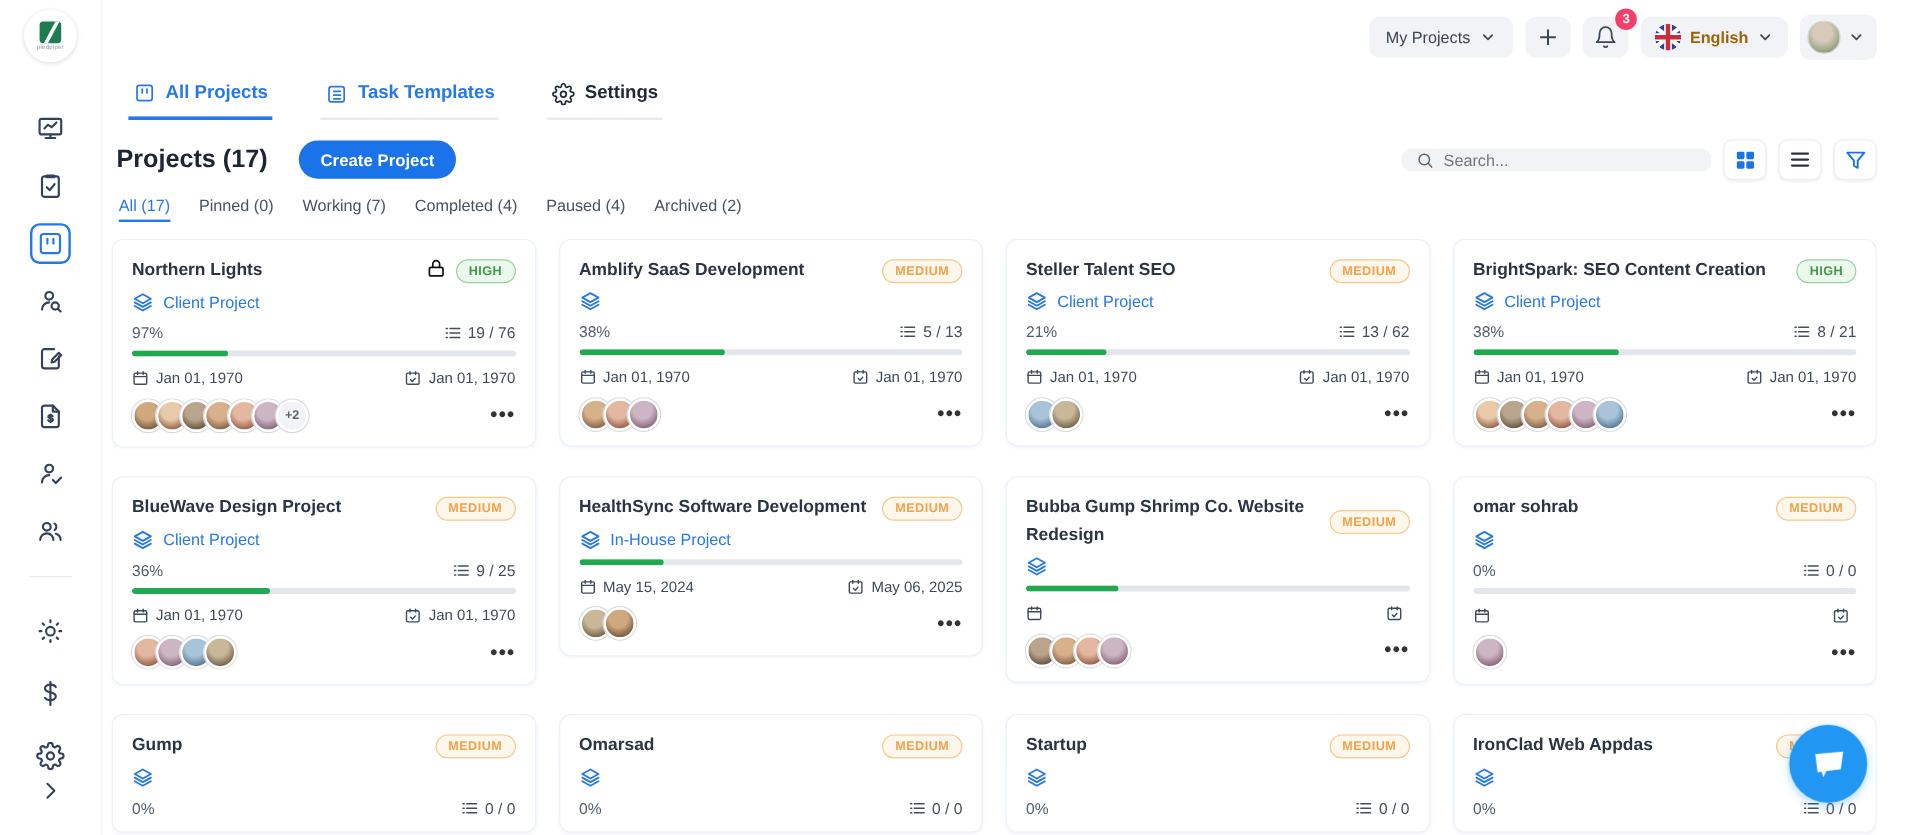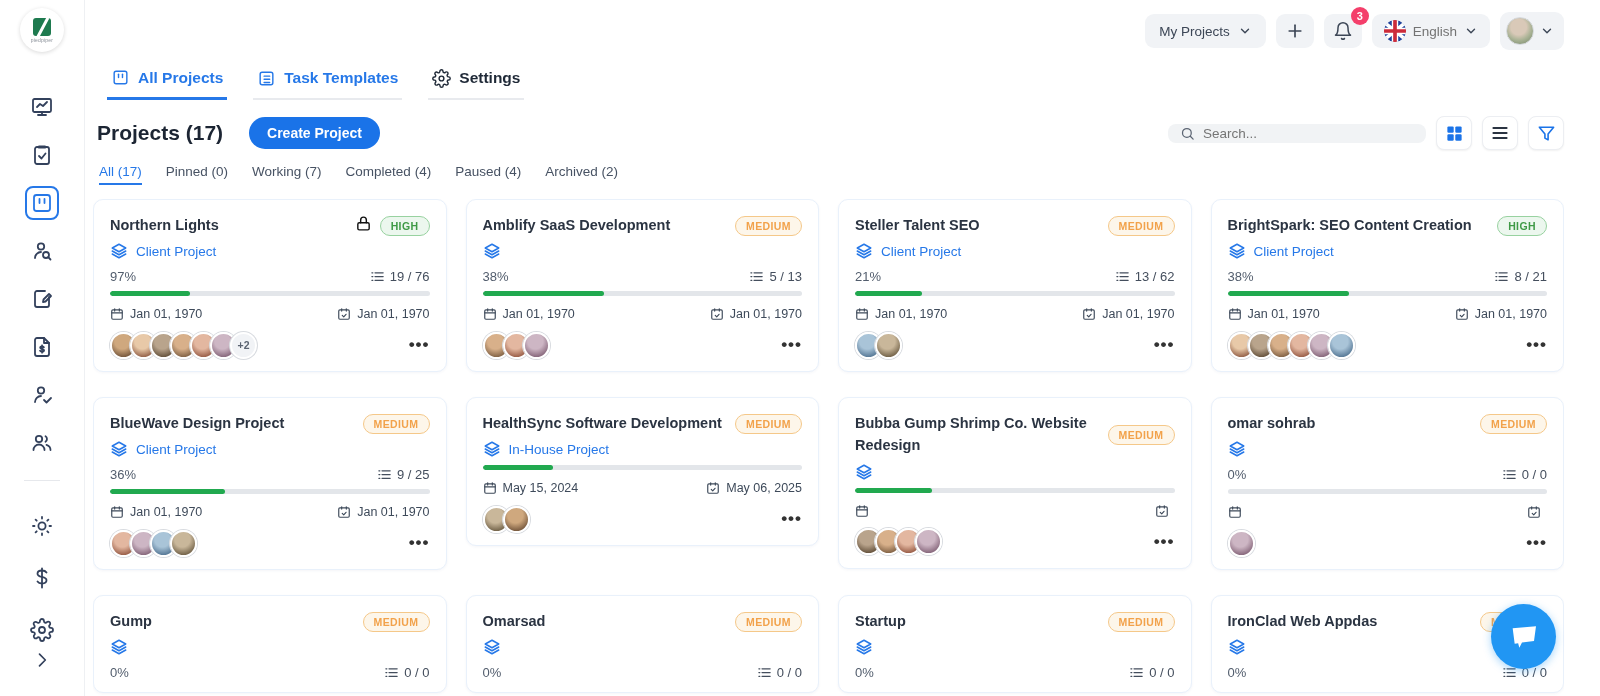--- a/index.html
+++ b/index.html
@@ -32,30 +32,30 @@
 
   .topbar { height:54px; display:flex; align-items:center; justify-content:flex-end; gap:10px; padding-top:8px; }
   .pill { background:#f1f3f6; border-radius:9px; height:34px; display:flex; align-items:center; gap:8px;
     padding:0 14px; font-size:13.5px; color:#3c4656; cursor:pointer; }
   .icon-btn { background:#f1f3f6; border-radius:9px; width:38px; height:34px; display:flex;
     align-items:center; justify-content:center; cursor:pointer; position:relative; }
   .icon-btn svg { width:20px; height:20px; stroke:#3c4656; }
   .badge-dot { position:absolute; top:-7px; right:-7px; min-width:18px; height:18px; background:#f43f6b;
     color:#fff; border-radius:50%; font-size:11px; font-weight:bold; display:flex; align-items:center; justify-content:center; }
   .lang-pill { background:#f1f3f6; border-radius:9px; height:34px; display:flex; align-items:center;
-    gap:7px; padding:0 12px; font-size:13.5px; font-weight:normal; color:#737373; cursor:pointer; }
+    gap:7px; padding:0 12px; font-size:13.5px; font-weight:bold; color:#a16207; cursor:pointer; }
   .flag { width:22px; height:22px; border-radius:50%; overflow:hidden; flex-shrink:0; }
   .avatar-pill { background:#f1f3f6; border-radius:9px; height:38px; display:flex; align-items:center;
     gap:6px; padding:0 10px 0 6px; cursor:pointer; }
   .user-avatar { width:28px; height:28px; border-radius:50%;
     background:radial-gradient(circle at 45% 35%, #d9c9b8 0 35%, #a8b294 60%, #6e7f62); border:1px solid #d6d9de; }
   .chev { width:14px; height:14px; stroke:#3c4656; }
 
   
-  .tabs { display:flex; gap:26px; padding-left:14px; margin-top:6px; }
+  .tabs { display:flex; gap:40px; padding-left:14px; margin-top:6px; }
   .tab { display:flex; align-items:center; gap:8px; font-size:15.5px; font-weight:bold;
     padding:8px 4px 10px; cursor:pointer; color:#1f2937; border-bottom:2px solid #e8eaee; }
   .tab svg { width:19px; height:19px; }
   .tab.active { color:#2678e8; border-bottom:3px solid #2678e8; }
   .tab.blue { color:#2678e8; }
   .tab.blue svg, .tab.active svg { stroke:#2678e8; }
   .tab.plain svg { stroke:#1f2937; }
 
   
   .head-row { display:flex; align-items:center; margin-top:16px; padding-left:4px; }

